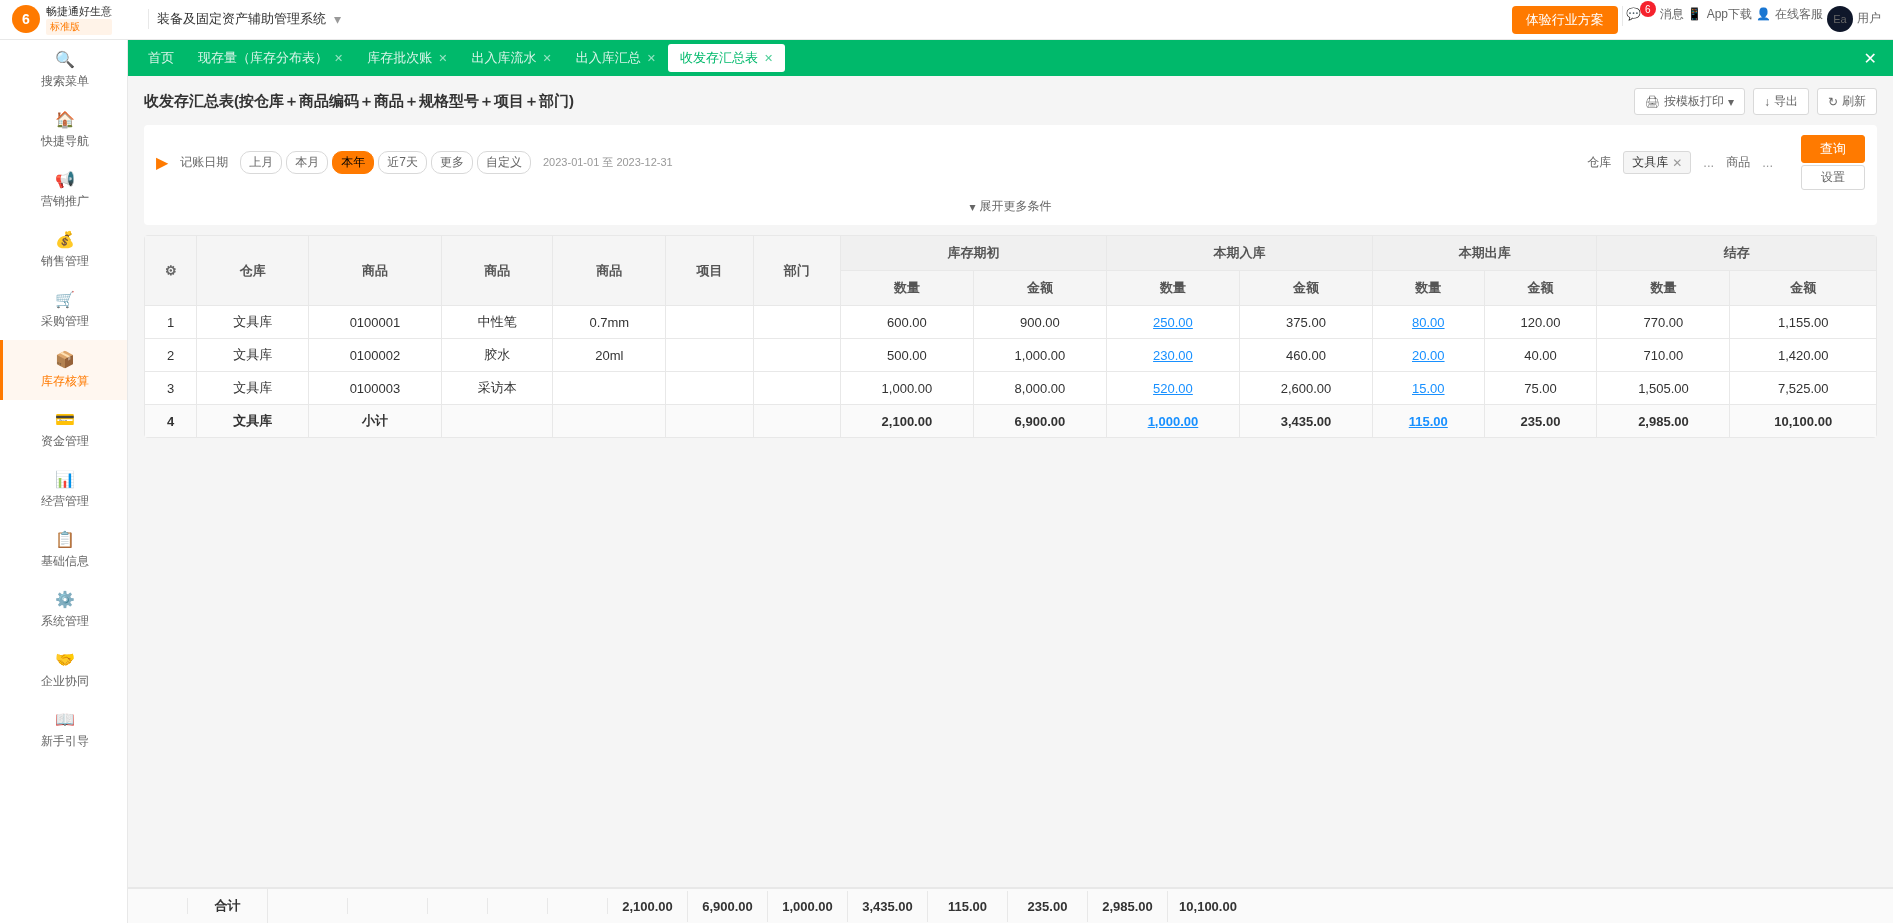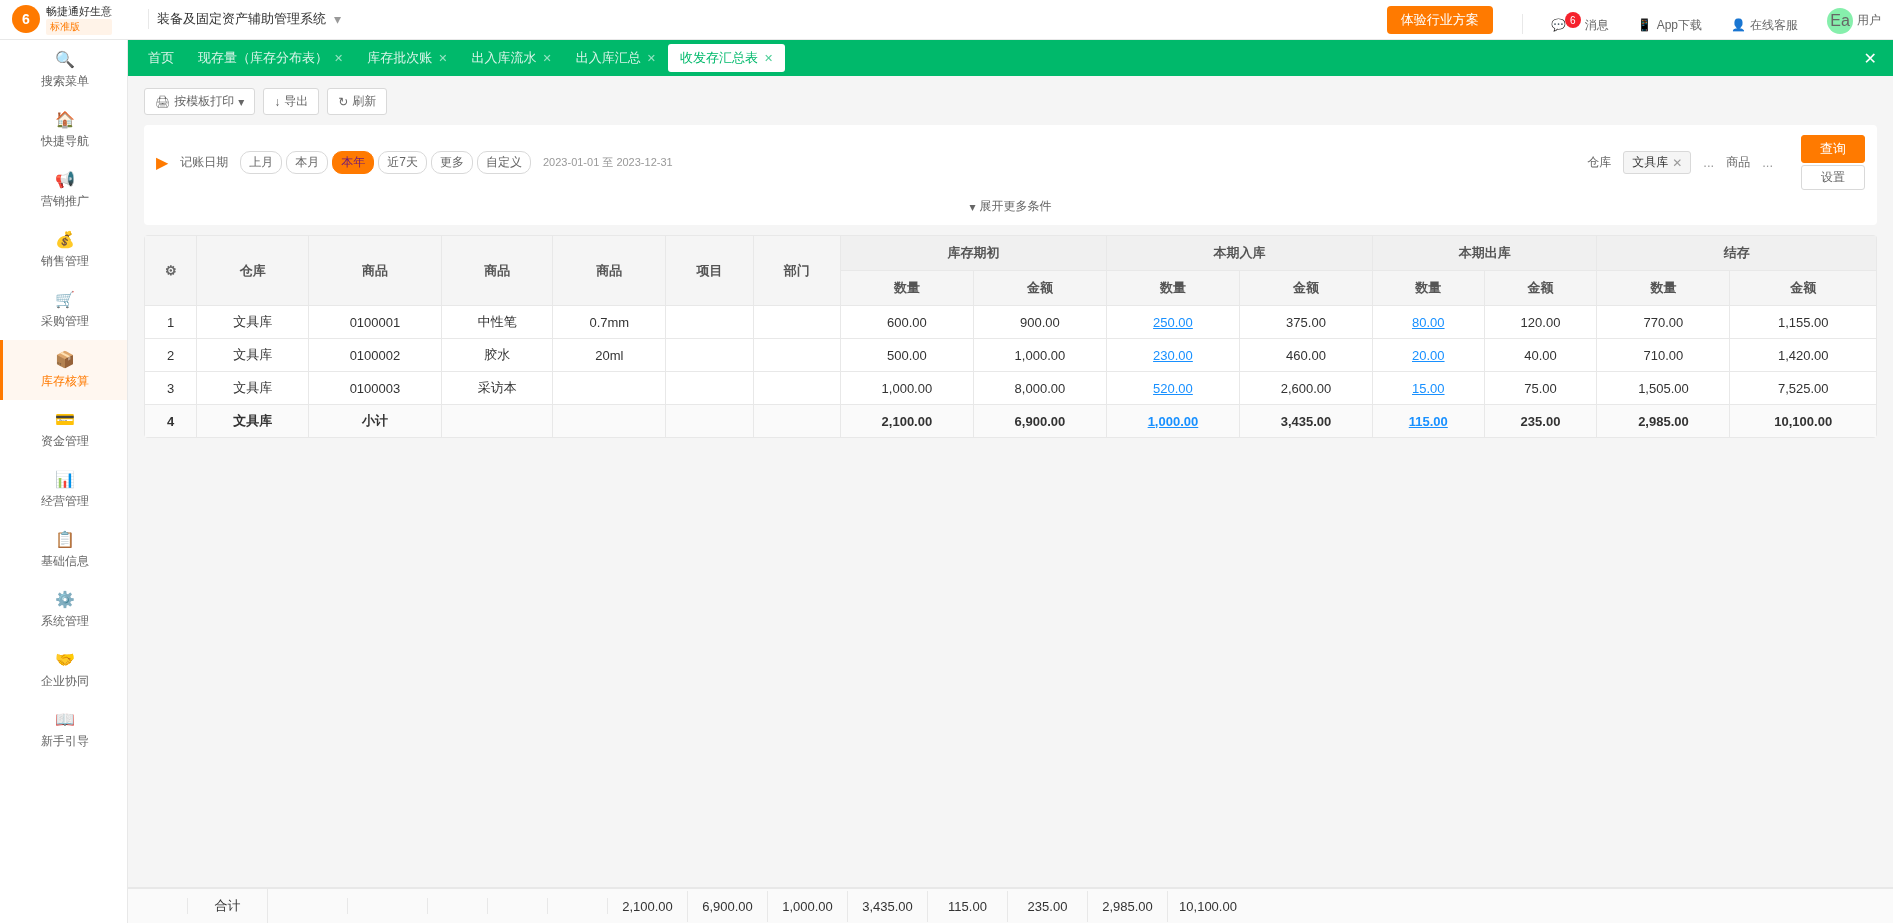--- a/index.html
+++ b/index.html
@@ -243,21 +243,21 @@
       padding: 2px 8px;
       border: 1px solid #d9d9d9;
       border-radius: 10px;
       font-size: 12px;
       cursor: pointer;
       background: #fff;
       color: #666;
     }
     .date-btn.active {
       background: #ff7a00;
-      color: #701a75;
+      color: #000000;
       border-color: #ff7a00;
     }
     .date-range {
       font-size: 11px;
       color: #999;
     }
     .filter-tag {
       display: flex;
       align-items: center;
       gap: 4px;
@@ -330,26 +330,26 @@
     }
     .col-settings-icon {
       cursor: pointer;
       color: #666;
     }
 
     
     .user-avatar {
       width: 26px;
       height: 26px;
-      background: #86efac;
+      background: #0f172a;
       border-radius: 50%;
       display: flex;
       align-items: center;
       justify-content: center;
-      font-size: 16px;
+      font-size: 11px;
       color: #666;
     }
   </style>
 </head>
 <body>
 
 <div class="top-header">
   <div class="top-header-left">
     <div class="logo-area">
       <div class="logo-icon">
@@ -357,21 +357,21 @@
       </div>
       <div>
         <div class="logo-text">畅捷通好生意</div>
         <div class="logo-tag">标准版</div>
       </div>
     </div>
     <div style="width:1px;height:20px;background:#e8e8e8;"></div>
     <span class="system-title">装备及固定资产辅助管理系统</span>
     <span style="color:#999;font-size:14px;cursor:pointer;">▾</span>
   </div>
-  <div style="display:flex;align-items:flex-end;gap:29px;">
+  <div style="display:flex;align-items:flex-start;gap:4px;">
     <button class="trial-btn">体验行业方案</button>
     <div style="width:1px;height:20px;background:#e8e8e8;"></div>
     <div class="header-icon-item">
       <span>💬</span>
       <div class="badge">6</div>
       <span>消息</span>
     </div>
     <div class="header-icon-item">
       <span>📱</span>
       <span>App下载</span>
@@ -467,20 +467,21 @@
       <div class="tab-item active">
         <span>收发存汇总表</span>
         <span class="tab-close">✕</span>
       </div>
       <div class="tab-bar-close">✕</div>
     </div>
 
     <div class="page-content">
 
       <div class="page-title-bar">
+        <div class="page-title">收发存汇总表(按仓库＋商品编码＋商品＋规格型号＋项目＋部门)</div>
         <div class="page-actions">
           <div class="action-btn">
             <span>🖨</span>
             <span>按模板打印</span>
             <span>▾</span>
           </div>
           <div class="action-btn">
             <span>↓</span>
             <span>导出</span>
           </div>
@@ -627,21 +628,21 @@
               <td>235.00</td>
               <td>2,985.00</td>
               <td>10,100.00</td>
             </tr>
           </tbody>
         </table>
       </div>
 
       <div style="height: 200px;"></div>
 
-      <div style="position:fixed;bottom:0;left:128px;right:0;background:#fafafa;border-top:2px solid #e8e8e8;display:flex;align-items:center;font-size:13px;font-weight:400;z-index:100;">
+      <div style="position:fixed;bottom:0;left:128px;right:0;background:#fafafa;border-top:2px solid #e8e8e8;display:flex;align-items:center;font-size:13px;font-weight:700;z-index:100;">
         <div style="min-width:60px;padding:8px 10px;border-right:1px solid #e8e8e8;text-align:center;"></div>
         <div style="min-width:80px;padding:8px 10px;border-right:1px solid #e8e8e8;text-align:center;">合计</div>
         <div style="min-width:80px;padding:8px 10px;border-right:1px solid #e8e8e8;text-align:center;"></div>
         <div style="min-width:80px;padding:8px 10px;border-right:1px solid #e8e8e8;text-align:center;"></div>
         <div style="min-width:60px;padding:8px 10px;border-right:1px solid #e8e8e8;text-align:center;"></div>
         <div style="min-width:60px;padding:8px 10px;border-right:1px solid #e8e8e8;text-align:center;"></div>
         <div style="min-width:60px;padding:8px 10px;border-right:1px solid #e8e8e8;text-align:center;"></div>
         <div style="min-width:80px;padding:8px 10px;border-right:1px solid #e8e8e8;text-align:center;">2,100.00</div>
         <div style="min-width:80px;padding:8px 10px;border-right:1px solid #e8e8e8;text-align:center;">6,900.00</div>
         <div style="min-width:80px;padding:8px 10px;border-right:1px solid #e8e8e8;text-align:center;">1,000.00</div>

